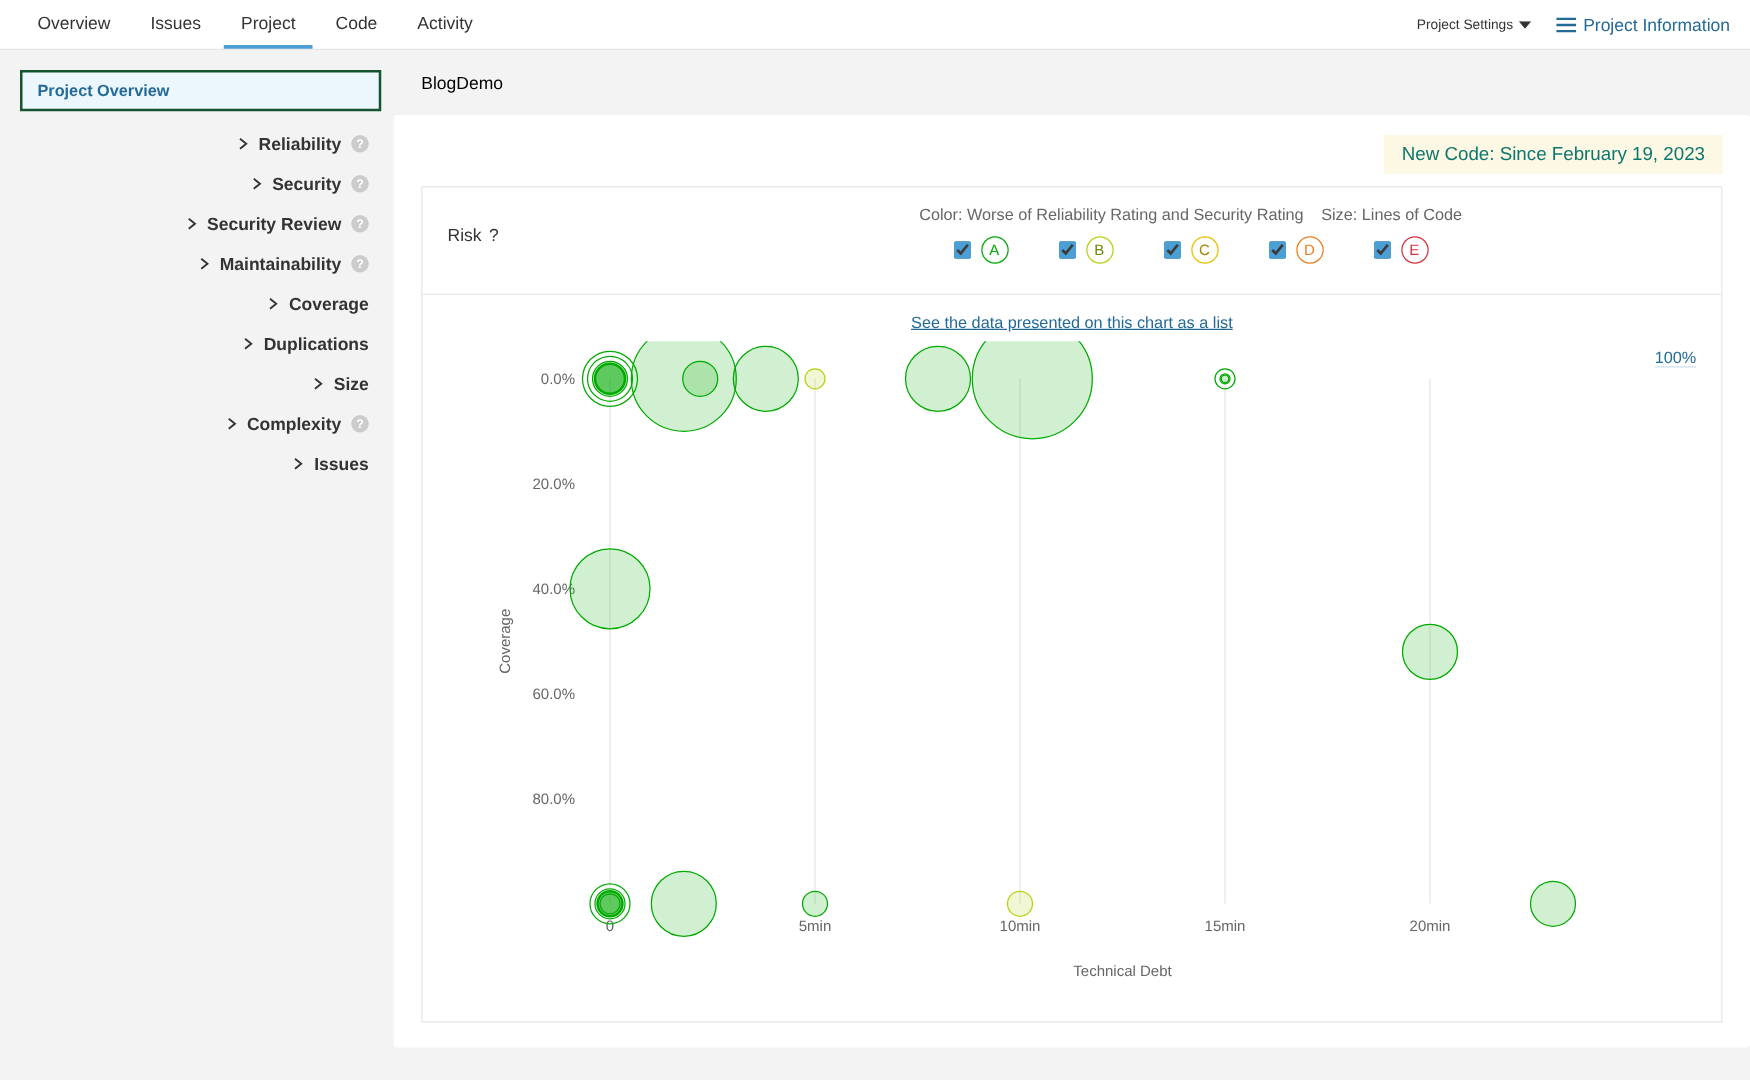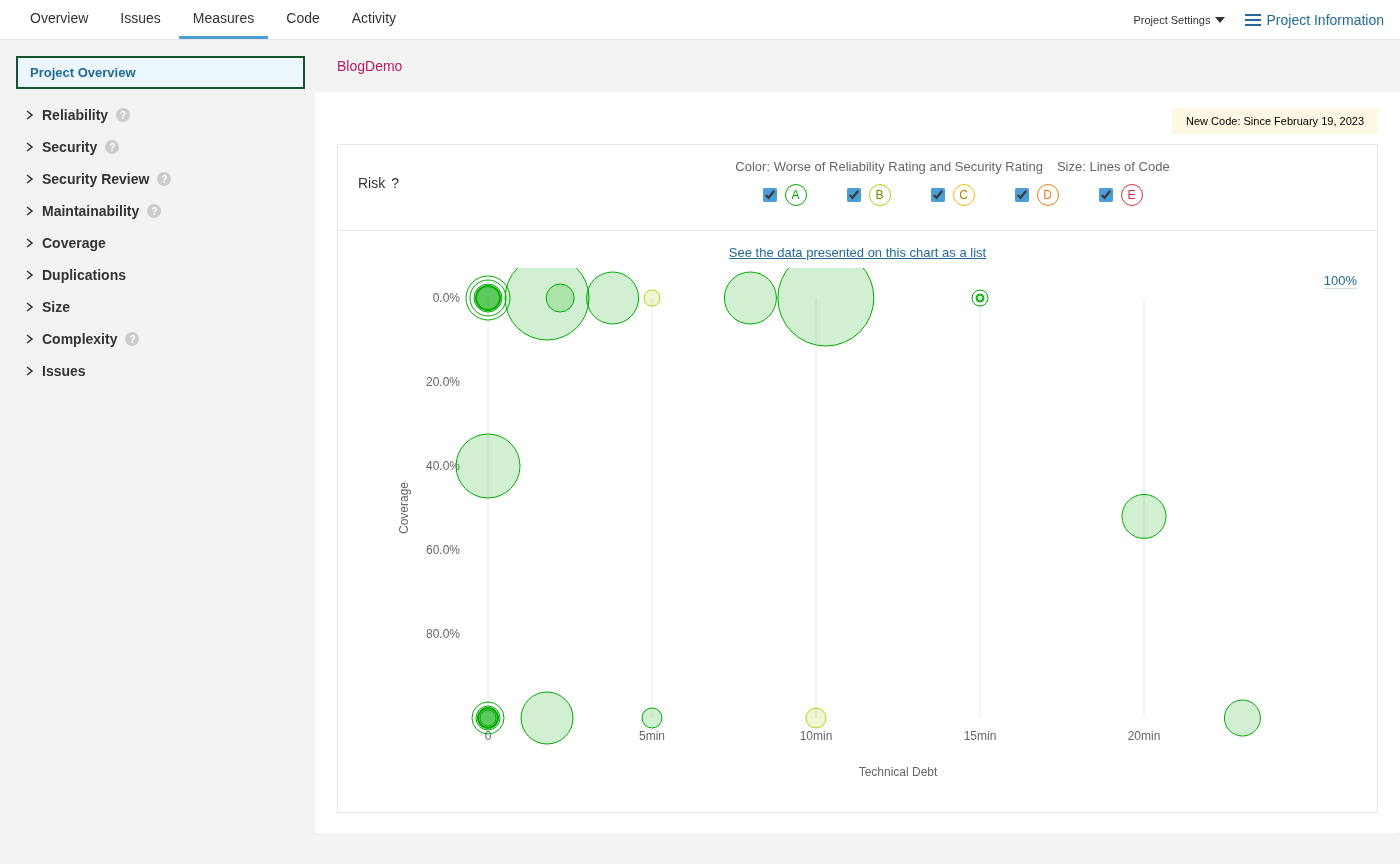--- a/index.html
+++ b/index.html
@@ -54,20 +54,21 @@
       padding: 16px 10px 16px 16px;
       background: #f3f3f3;
     }
     .sidebar-item {
       display: flex;
       align-items: center;
       gap: 8px;
       padding: 8px 10px;
       cursor: pointer;
       border-radius: 2px;
+      justify-content: flex-end;
     }
     .sidebar-item .chev {
       width: 8px; height: 8px;
       display: inline-flex; align-items: center; justify-content: center;
       color: #333;
     }
     .sidebar-item .label { font-weight: 600; color: #333; font-size: 14px; }
     .sidebar-item .help {
       width: 14px; height: 14px; border-radius: 50%;
       background: #ccc; color: #fff;
@@ -84,35 +85,35 @@
       margin-bottom: 10px;
     }
     .main {
       flex: 1;
       background: #f3f3f3;
       min-height: 824px;
     }
     .breadcrumb {
       padding: 18px 22px;
       font-size: 14px;
-      color: #be185d;
+      color: #000000;
     }
     .content {
       background: #fff;
       border-radius: 3px;
       margin: 0;
       padding: 4px 0 20px 0;
     }
     .newcode-banner {
       float: right;
       background: #fcf8e3;
-      color: #000000;
+      color: #0f766e;
       padding: 7px 14px;
       margin: 12px 22px 10px 0;
-      font-size: 11px;
+      font-size: 15px;
     }
     .chart-wrap {
       clear: both;
       border: 1px solid #e6e6e6;
       margin: 8px 22px 0 22px;
     }
     .legend-row {
       display: flex;
       align-items: center;
       padding: 14px 20px 24px 20px;
@@ -180,21 +181,21 @@
     .bubble-b { fill: rgba(176,213,19,0.18); stroke: #b0d513; stroke-width: 1; }
     .ylabel { fill: #666; font-size: 12px; }
   </style>
 </head>
 <body>
 
 <div class="tabs-bar">
   <div class="tabs-left" id="nav-tabs">
       <div class="tab">Overview</div>
       <div class="tab">Issues</div>
-      <div class="tab active">Measures</div>
+      <div class="tab active">Project</div>
       <div class="tab">Code</div>
       <div class="tab">Activity</div>
     </div>
   <div class="tabs-right">
     <div class="project-settings">
       <span>Project Settings</span>
       <span>
         <svg width="10" height="6">
             <path d="M0 0 L10 0 L5 6 Z" fill="#333"></path>
           </svg>

